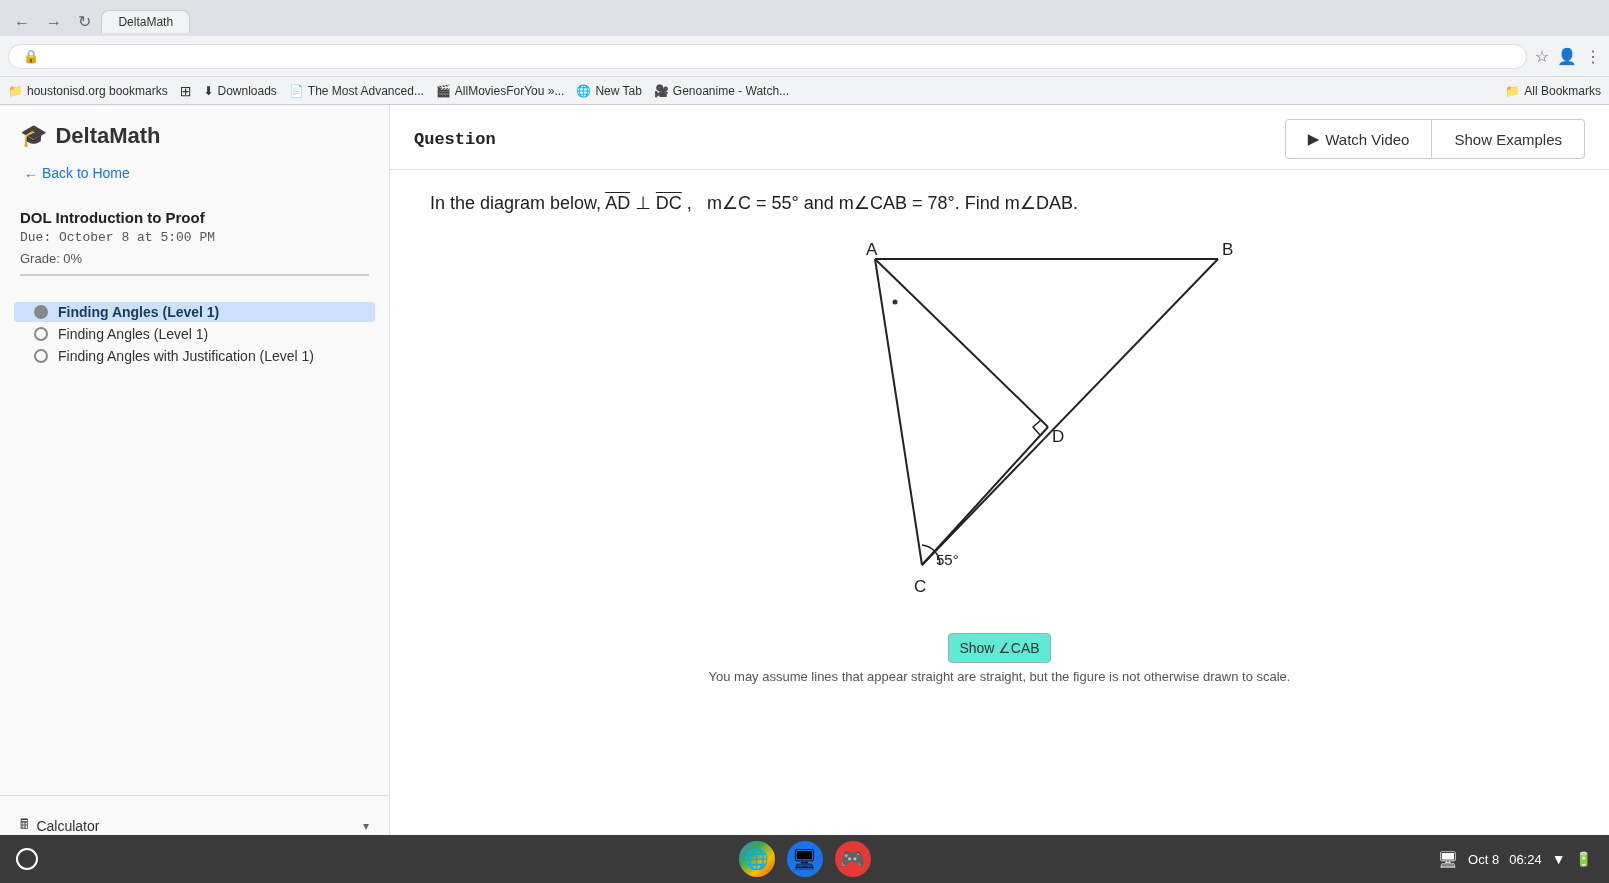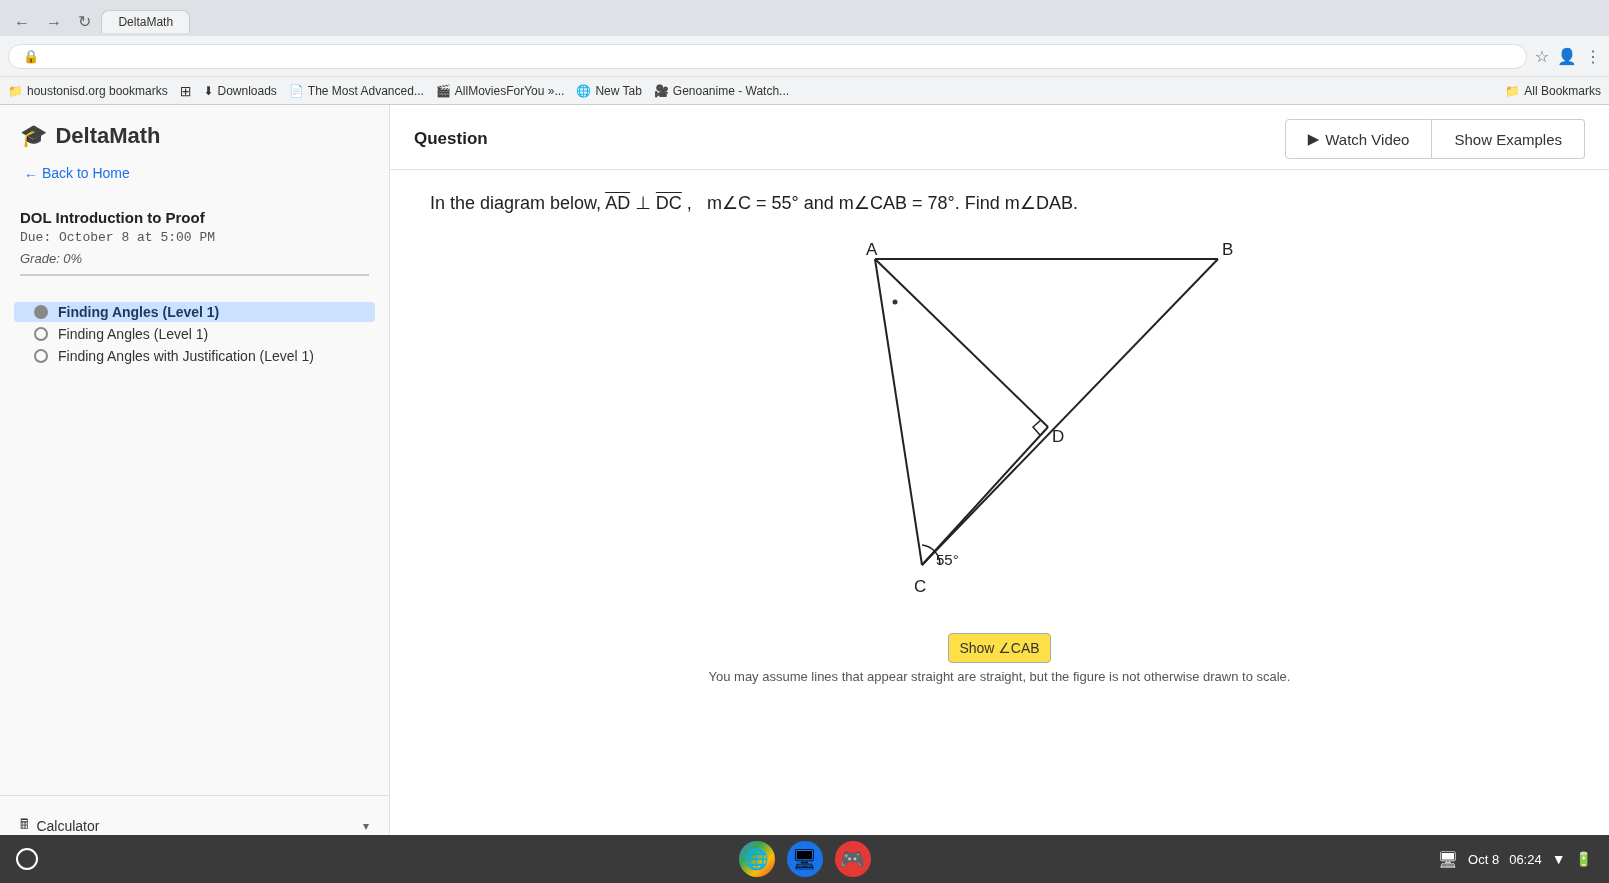--- a/index.html
+++ b/index.html
@@ -126,21 +126,20 @@
     .sidebar-due {
       font-size: 13px;
       color: #555;
       margin-bottom: 6px;
       font-family: Liberation Mono, monospace;
     }
     .sidebar-grade {
       font-size: 13px;
       color: #555;
       margin-bottom: 8px;
-      font-style: italic;
     }
     .sidebar-divider {
       border: none;
       border-top: 2px solid #ccc;
       margin: 8px 0;
     }
     .sidebar-menu {
       padding: 8px 0;
     }
     .menu-item {
@@ -208,20 +207,21 @@
       display: flex;
       align-items: center;
       justify-content: space-between;
       padding: 14px 24px 10px;
       border-bottom: 1px solid #e0e0e0;
     }
     .question-title {
       font-size: 17px;
       font-weight: bold;
       color: #222;
+      font-family: Liberation Mono, monospace;
     }
     .header-buttons {
       display: flex;
       gap: 0;
     }
     .header-btn {
       display: flex;
       align-items: center;
       gap: 6px;
       padding: 10px 22px;
@@ -258,21 +258,21 @@
     .diagram-svg {
       max-width: 600px;
     }
     .show-cab-btn {
       display: flex;
       justify-content: center;
       margin: 8px 0 6px;
     }
     .show-cab-button {
       border: 1px solid #aaa;
-      background: #fde047;
+      background: #5eead4;
       padding: 6px 10px;
       font-size: 14px;
       cursor: pointer;
       border-radius: 4px;
       color: #333;
     }
     .disclaimer-text {
       text-align: center;
       font-size: 13px;
       color: #555;

